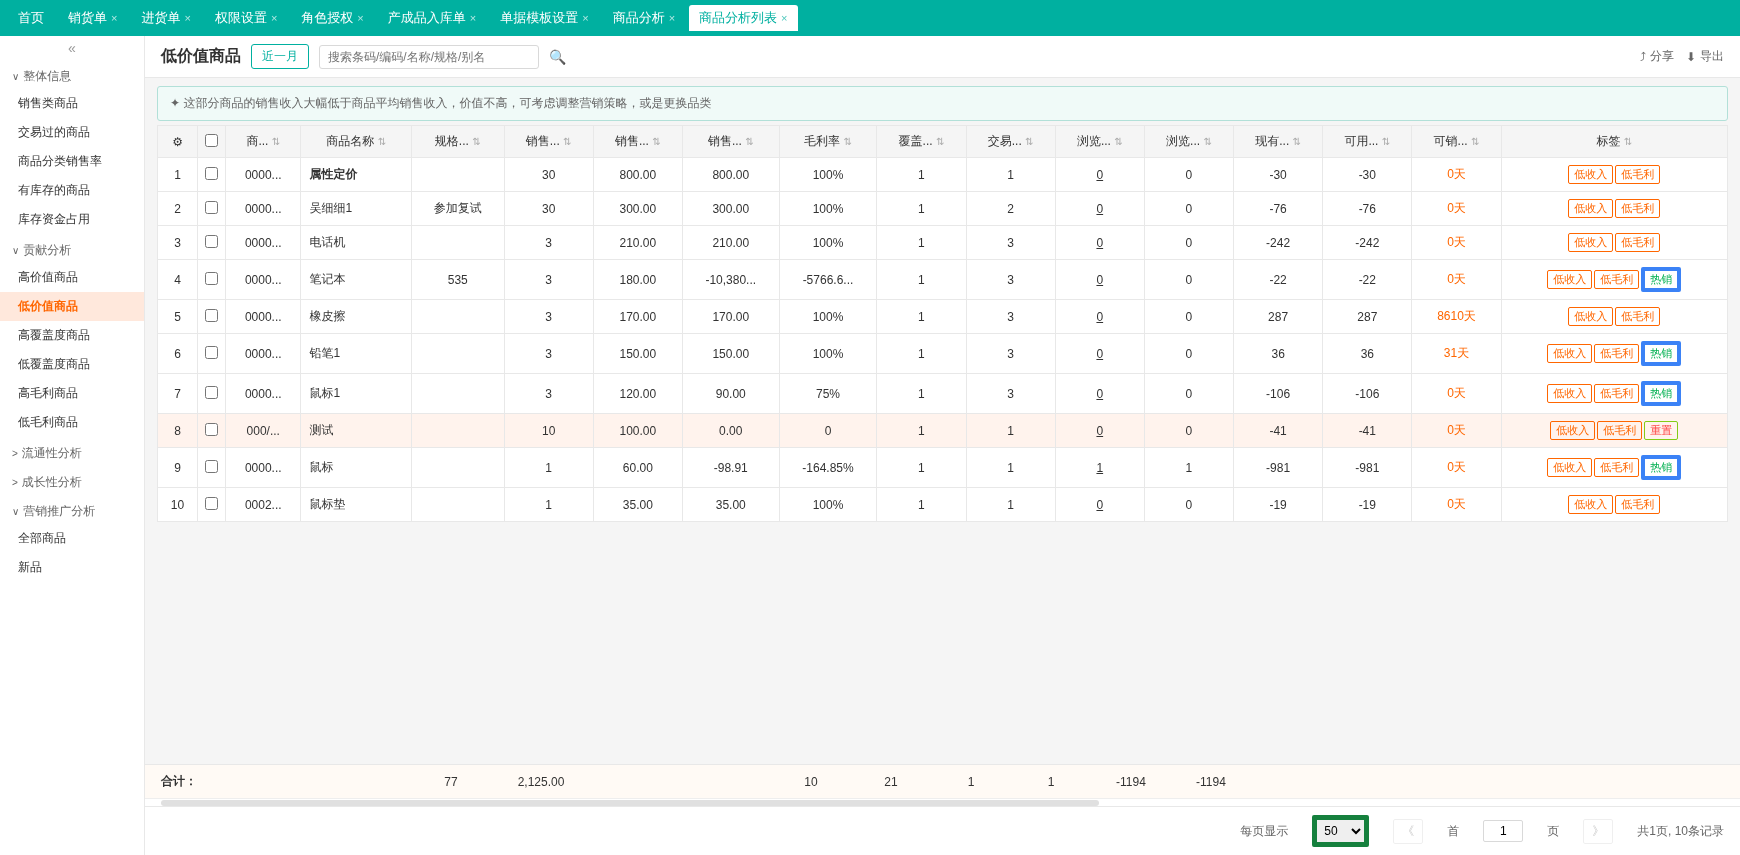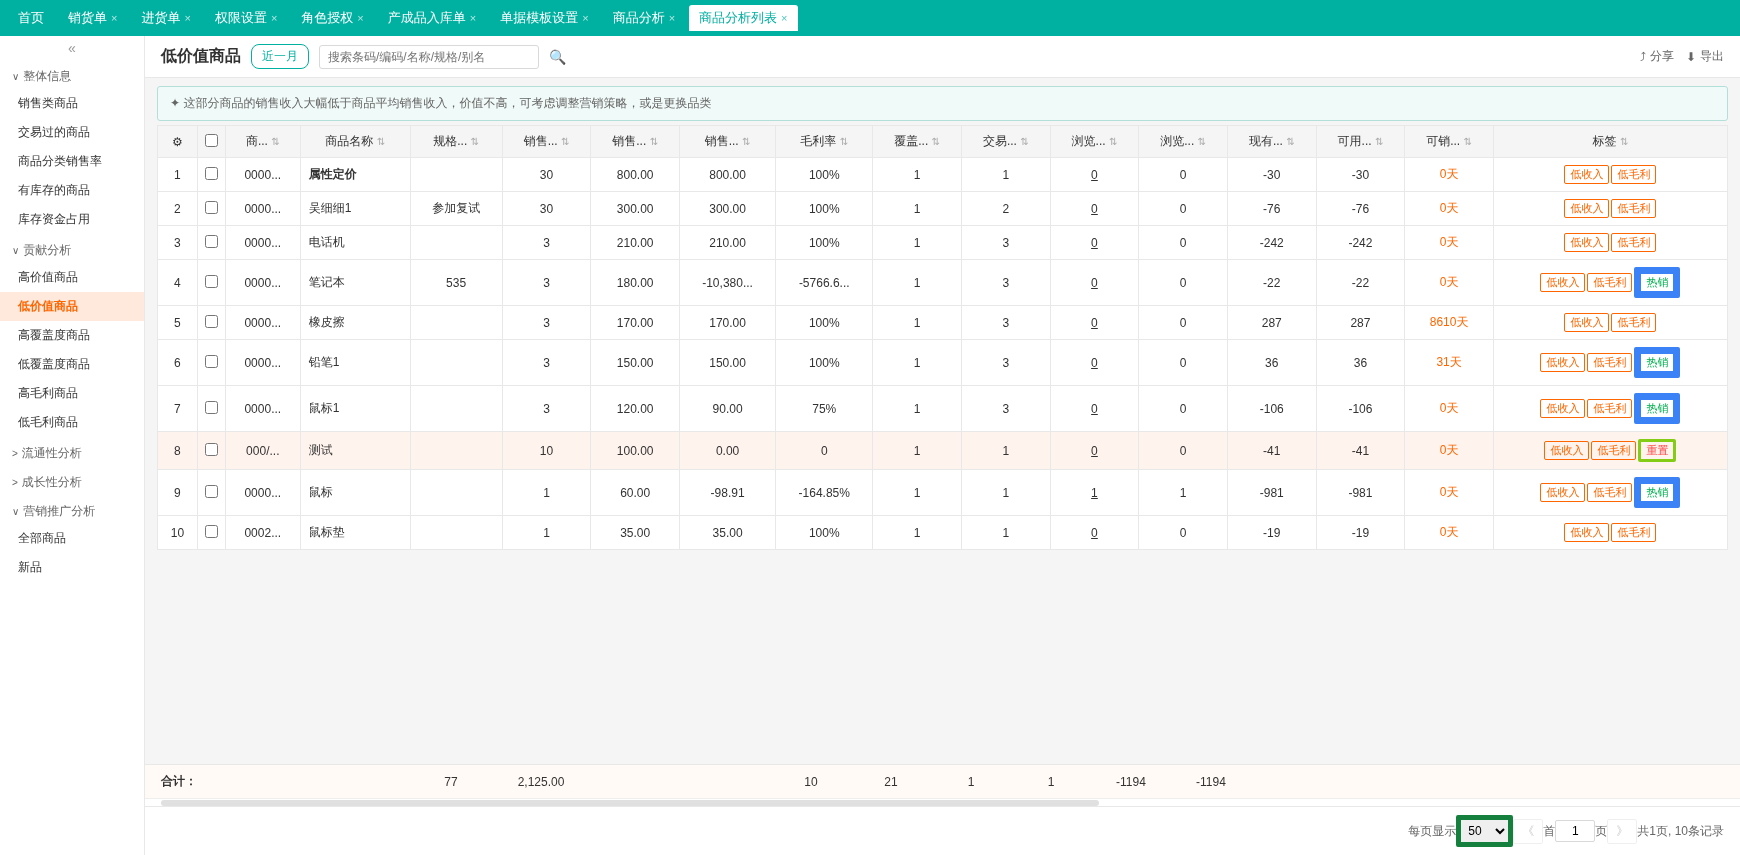--- a/index.html
+++ b/index.html
@@ -21,53 +21,53 @@
     .sidebar-section-title .arrow { font-size: 10px; }
     .sidebar-item { padding: 6px 12px 6px 18px; cursor: pointer; color: #333; }
     .sidebar-item.active { background: #ffe8dc; color: #ff6600; font-weight: bold; }
 
     
     .content { flex: 1; display: flex; flex-direction: column; overflow: hidden; }
 
     
     .page-header { background: #fff; padding: 8px 16px; display: flex; align-items: center; gap: 10px; border-bottom: 1px solid #e8e8e8; flex-shrink: 0; }
     .page-title { font-size: 16px; font-weight: bold; color: #333; }
-    .time-filter-btn { background: #fff; border: 1px solid #00b0a0; color: #00b0a0; border-radius: 8px; padding: 3px 10px; cursor: pointer; font-size: 12px; }
+    .time-filter-btn { background: #fff; border: 1px solid #00b0a0; color: #00b0a0; border-radius: 3px; padding: 3px 10px; cursor: pointer; font-size: 12px; }
     .search-box { border: 1px solid #d9d9d9; border-radius: 3px; padding: 4px 8px; width: 220px; outline: none; color: #999; }
     .search-icon { color: #00b0a0; cursor: pointer; font-size: 14px; }
     .header-actions { margin-left: auto; display: flex; gap: 12px; color: #666; }
     .action-btn { cursor: pointer; display: flex; align-items: center; gap: 4px; }
 
     
     .info-banner { background: #f0faf8; border: 1px solid #b2e0d8; margin: 8px 12px 4px; padding: 8px 12px; color: #666; font-size: 12px; border-radius: 3px; flex-shrink: 0; }
 
     
     .table-container { flex: 1; overflow: auto; padding: 0 12px; }
     table { width: 100%; border-collapse: collapse; background: #fff; }
     thead th { background: #f5f5f5; border: 1px solid #e8e8e8; padding: 7px 6px; text-align: center; font-weight: normal; color: #333; white-space: nowrap; position: sticky; top: 0; z-index: 1; }
     thead th .sort-icon { color: #aaa; font-size: 10px; }
     tbody td { border: 1px solid #e8e8e8; padding: 6px 6px; text-align: center; color: #333; }
     tbody tr.highlighted { background: #fff3ed; }
     .tag { display: inline-block; font-size: 11px; padding: 1px 5px; border-radius: 2px; margin: 1px; }
     .tag-orange { color: #ff6600; border: 1px solid #ff6600; }
-    .tag-green { color: #00b050; border: 7px solid #3b82f6; }
-    .tag-red { color: #ff4444; border: 3px solid #84cc16; }
+    .tag-green { color: #00b050; border: 4px solid #3b82f6; }
+    .tag-red { color: #ff4444; border: 1px solid #84cc16; }
     .day-text { color: #ff6600; }
     .link-underline { text-decoration: underline; cursor: pointer; }
     .checkbox-cell { width: 28px; }
     input[type="checkbox"] { cursor: pointer; }
 
     
     .footer-summary { background: #fffaf5; border-top: 1px solid #e8e8e8; padding: 8px 16px; display: flex; align-items: center; gap: 0; flex-shrink: 0; }
     .summary-label { color: #333; font-weight: bold; margin-right: 14px; }
     .summary-values { display: flex; gap: 0; flex: 1; }
     .sv { text-align: center; padding: 0 6px; color: #333; }
 
     
-    .pagination { background: #fff; border-top: 1px solid #e8e8e8; padding: 8px 16px; display: flex; align-items: center; justify-content: flex-end; gap: 0; flex-shrink: 0; color: #666; }
+    .pagination { background: #fff; border-top: 1px solid #e8e8e8; padding: 8px 16px; display: flex; align-items: center; justify-content: flex-end; gap: 24px; flex-shrink: 0; color: #666; }
     .page-btn { border: 1px solid #d9d9d9; background: #fff; padding: 3px 8px; cursor: pointer; border-radius: 2px; color: #666; }
     .page-btn.disabled { opacity: 0.4; cursor: default; }
     .page-input { border: 1px solid #d9d9d9; width: 40px; text-align: center; padding: 3px; border-radius: 2px; }
     .per-page-select { border: 5px solid #15803d; padding: 3px; border-radius: 2px; }
 
     
     ::-webkit-scrollbar { width: 6px; height: 6px; }
     ::-webkit-scrollbar-track { background: #f1f1f1; }
     ::-webkit-scrollbar-thumb { background: #ccc; border-radius: 3px; }
 

